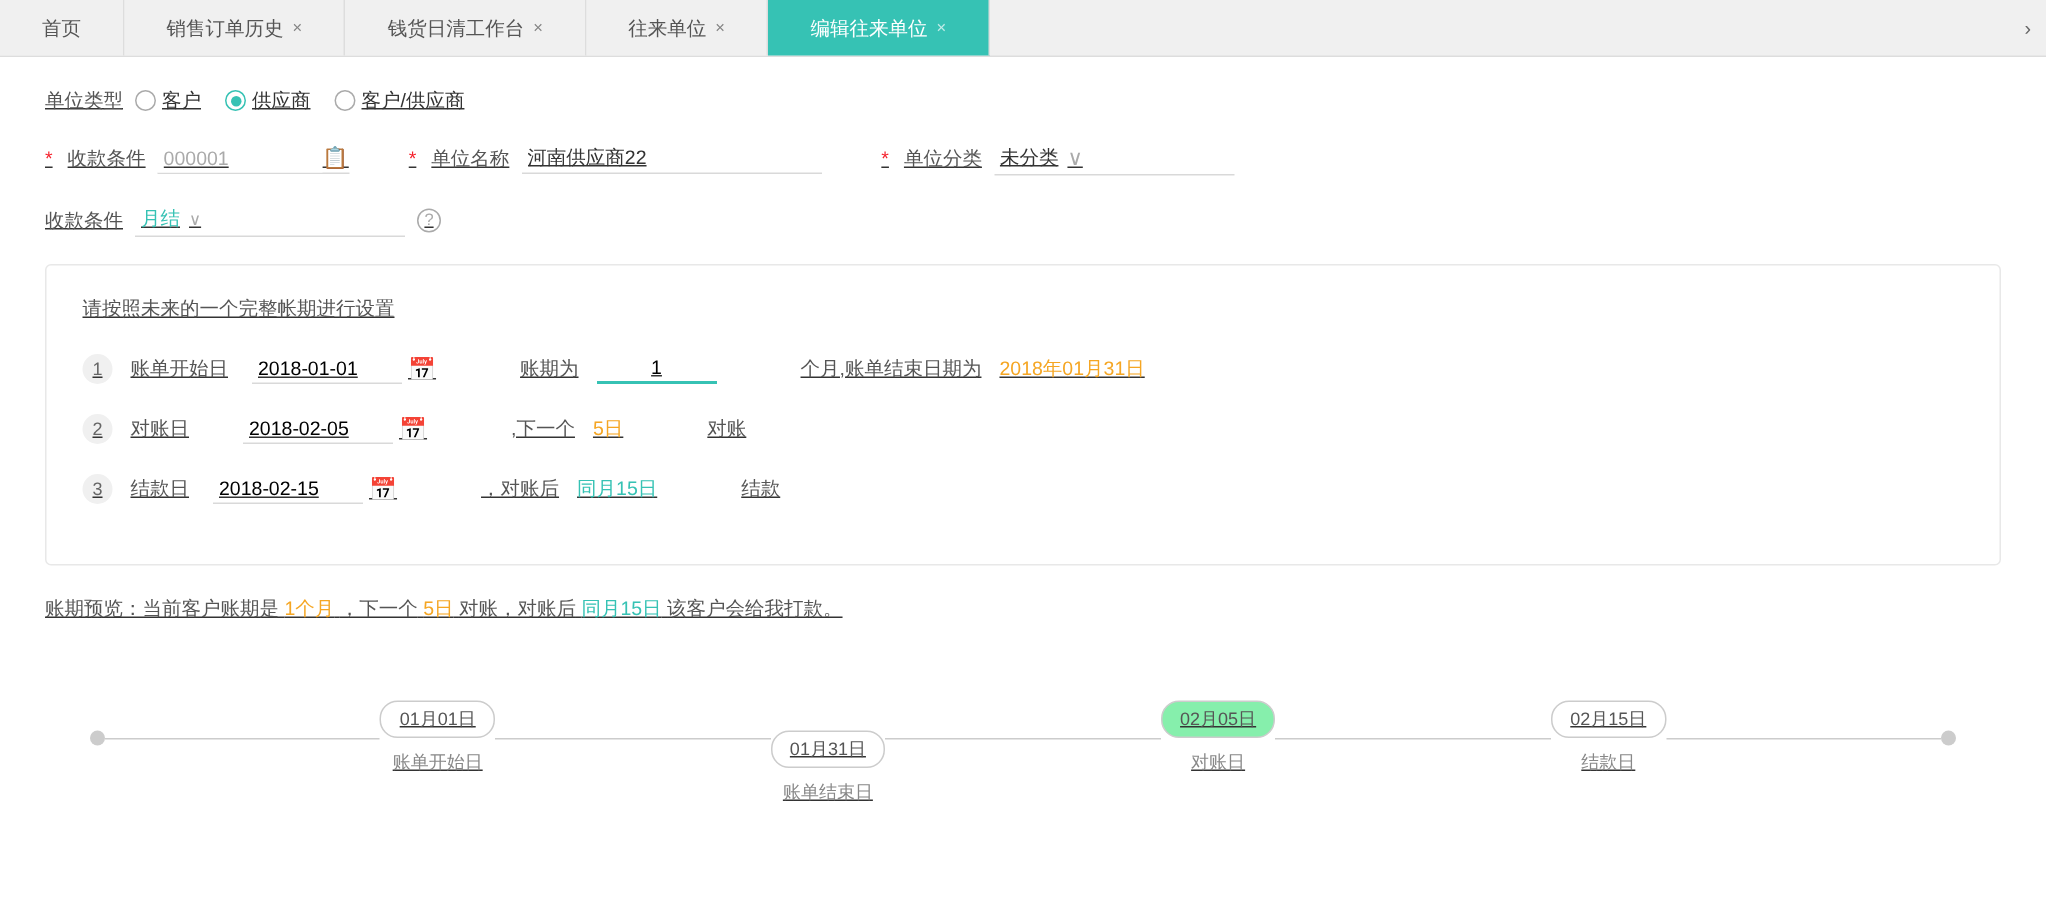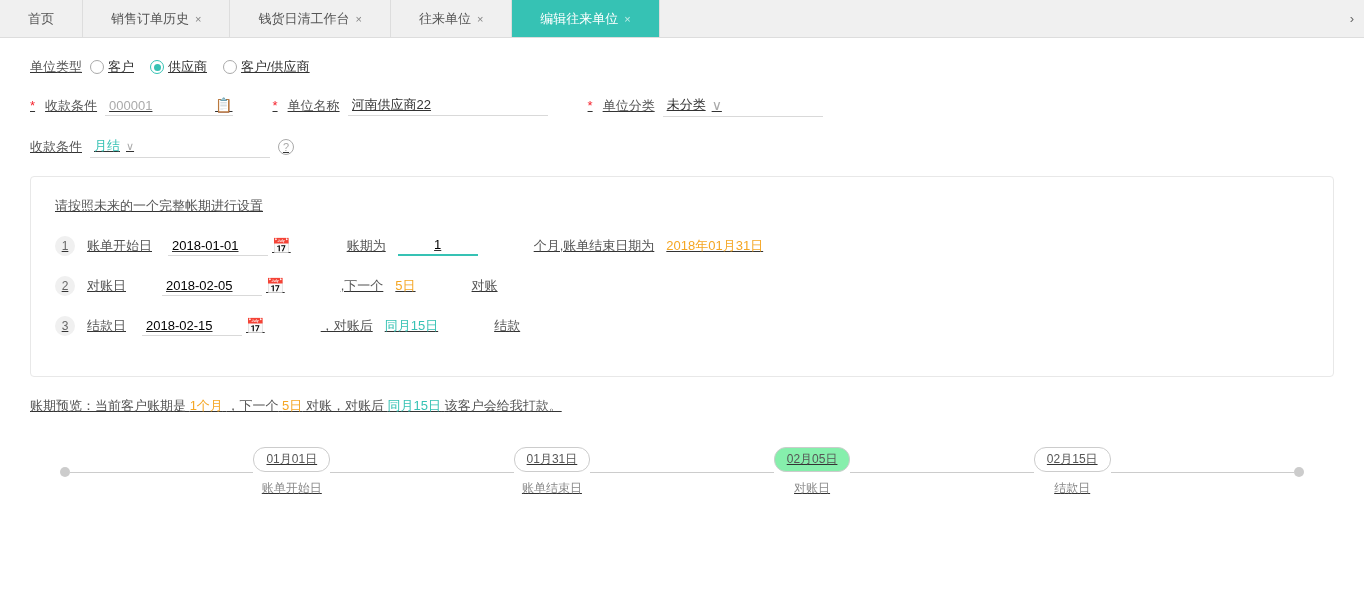--- a/index.html
+++ b/index.html
@@ -426,21 +426,21 @@
 
       <div style="flex:1;height:1px;background:#ccc;"></div>
 
       <div style="display:flex;flex-direction:column;align-items:center;flex-shrink:0;">
         <div style="border:1px solid #ccc;border-radius:12px;padding:3px 12px;font-size:12px;color:#555;background:#fff;white-space:nowrap;">01月01日</div>
         <div style="font-size:12px;color:#888;margin-top:8px;">账单开始日</div>
       </div>
 
       <div style="flex:1;height:1px;background:#ccc;"></div>
 
-      <div style="display:flex;flex-direction:column;align-items:center;flex-shrink:0;">
+      <div style="display:flex;flex-direction:column;align-items:center;flex-shrink:0;margin-top:40px;">
         <div style="border:1px solid #ccc;border-radius:12px;padding:3px 12px;font-size:12px;color:#555;background:#fff;white-space:nowrap;">01月31日</div>
         <div style="font-size:12px;color:#888;margin-top:8px;">账单结束日</div>
       </div>
 
       <div style="flex:1;height:1px;background:#ccc;"></div>
 
       <div style="display:flex;flex-direction:column;align-items:center;flex-shrink:0;">
         <div style="border:1px solid #ccc;border-radius:12px;padding:3px 12px;font-size:12px;color:#555;background:#86efac;white-space:nowrap;">02月05日</div>
         <div style="font-size:12px;color:#888;margin-top:8px;">对账日</div>
       </div>

